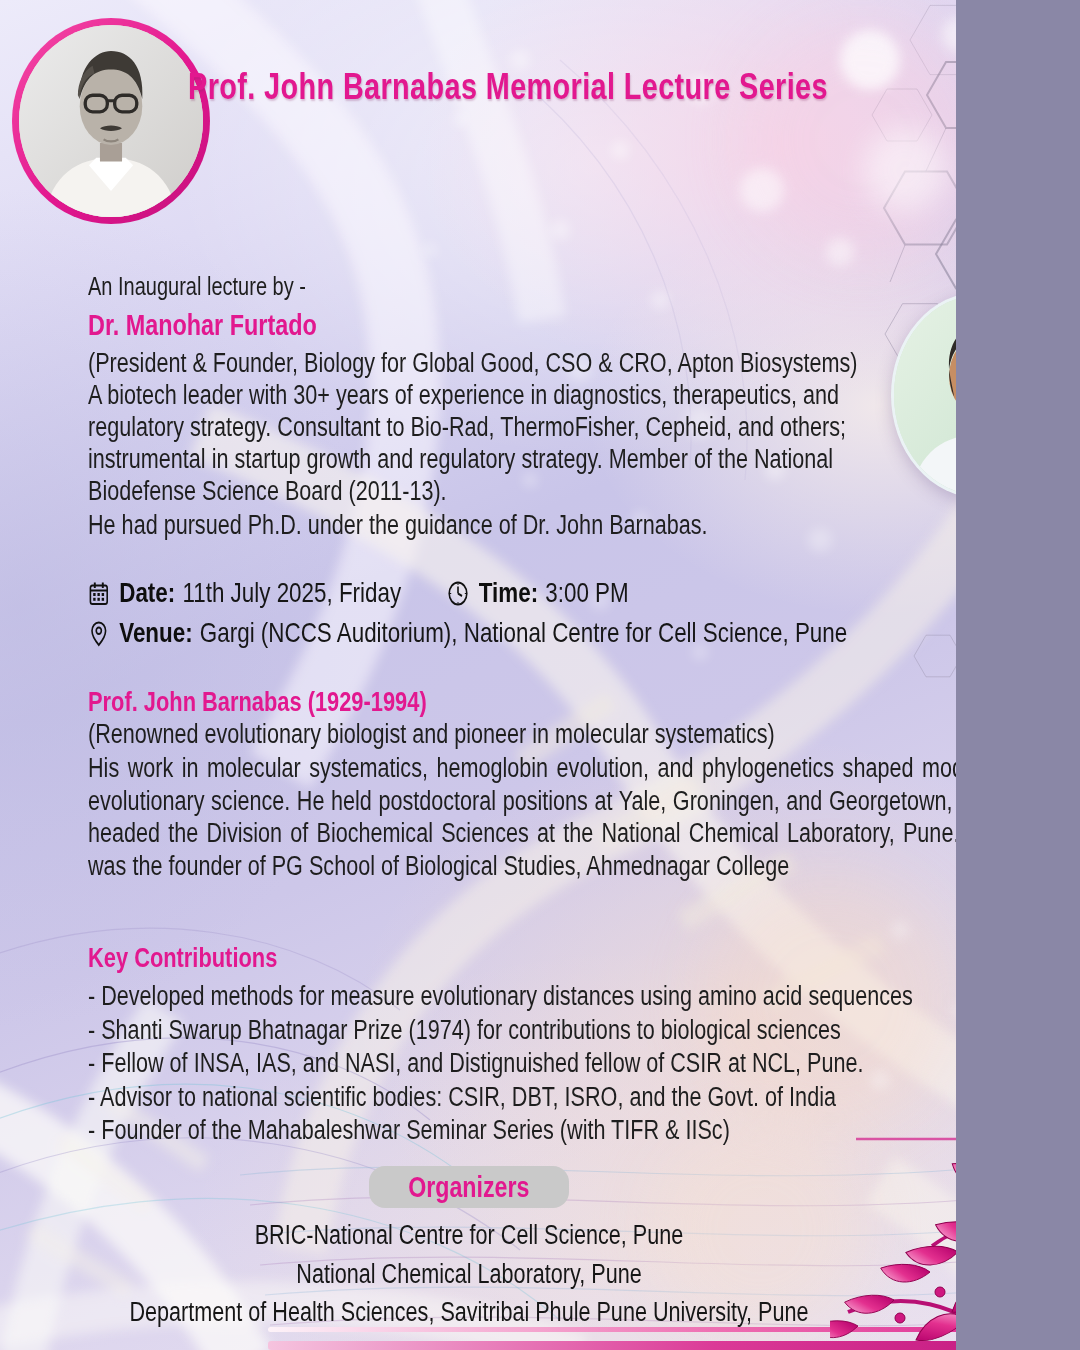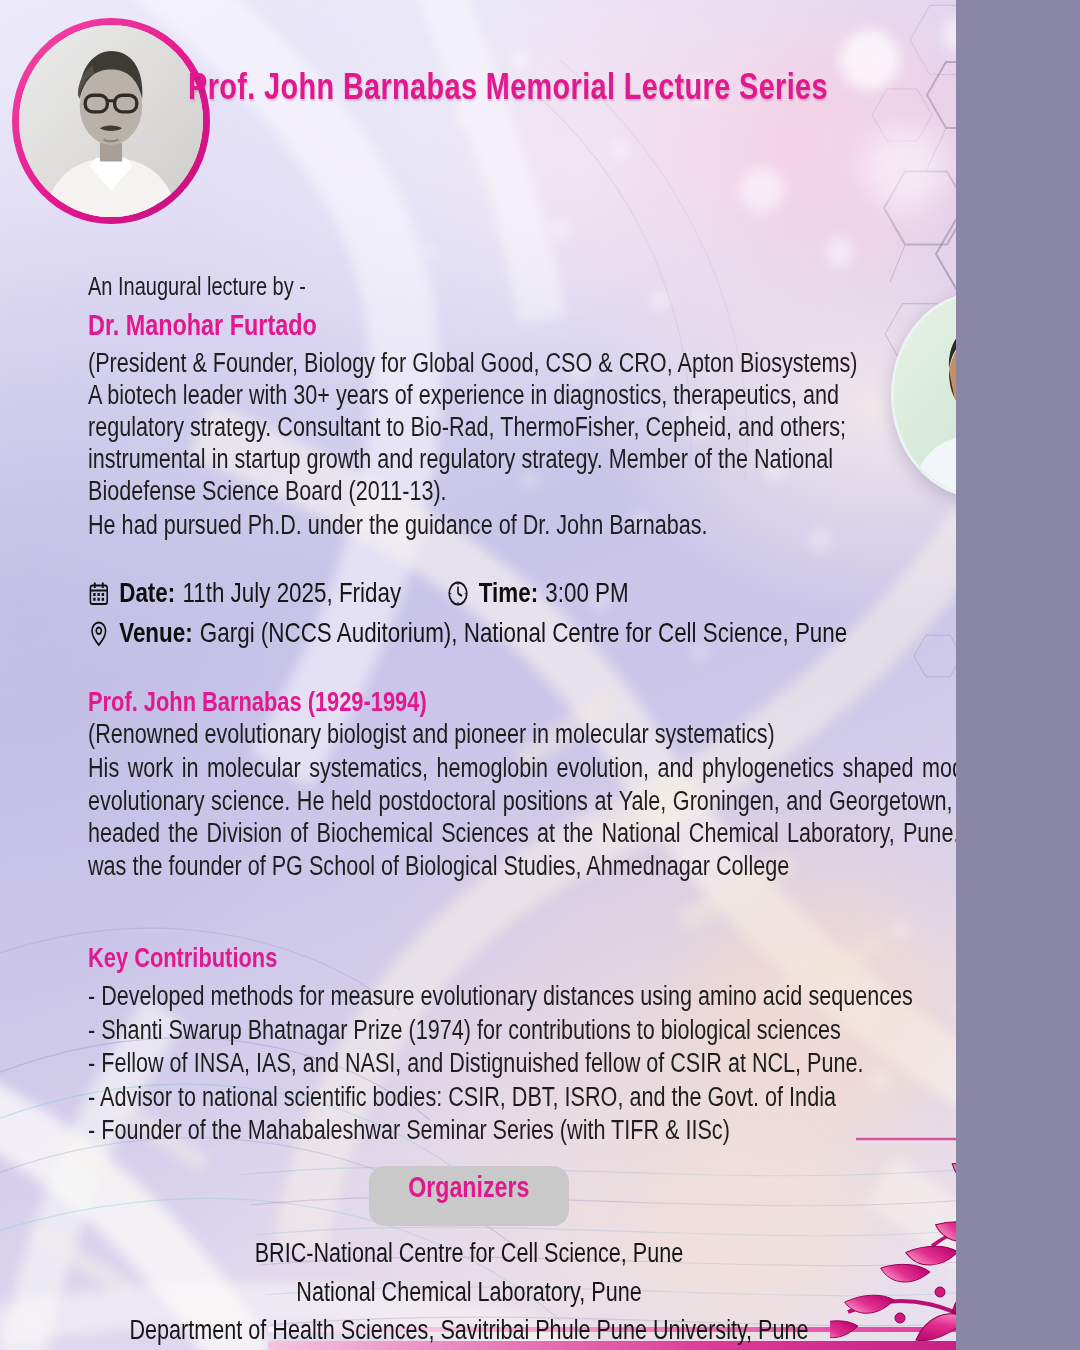--- a/index.html
+++ b/index.html
@@ -24,21 +24,21 @@
   .lecture-title{font-size:45px;font-weight:bold;line-height:55px;color:#1c2f5e;text-align:center;
     transform:scaleX(.67);transform-origin:50% 0;text-shadow:2px 3px 3px rgba(110,100,160,.35);}
   .pink-h{font-weight:bold;color:#e2188f;transform-origin:0 0;}
   .speaker-name{font-size:30px;transform:scaleX(.78);}
   .sub-h{font-size:28px;transform:scaleX(.78);}
   .evt{font-size:28px;line-height:34px;display:flex;align-items:center;transform:scaleX(.8);transform-origin:0 50%;white-space:nowrap;color:#161616;}
   .evt b{font-weight:bold;color:#0e0e0e;margin-right:9px;}
   .evt .icon{width:27px;height:27px;margin-right:12px;flex:0 0 auto;}
   .justify{text-align:justify;}
   .org-line{font-size:27px;line-height:38.5px;color:#161616;}
-  .badge{display:inline-block;background:#c9c9c9;border-radius:16px;padding:5px 24px 22px 24px;}
+  .badge{display:inline-block;background:#c9c9c9;border-radius:16px;padding:5px 24px 4px 24px;}
   .badge span{display:inline-block;font-size:29px;font-weight:bold;color:#e2188f;transform:scaleX(.8);transform-origin:50% 50%;}
   .oval-ring{left:12px;top:18px;width:198px;height:206px;border-radius:50%;padding:7px;
     background:linear-gradient(135deg,#f64ba6 0%,#e2188f 55%,#c40f7c 100%);box-sizing:border-box;}
   .oval-ring .ph{width:100%;height:100%;border-radius:50%;overflow:hidden;background:#e3e1dd;}
   .oval-photo2{left:891px;top:292px;width:172px;height:200px;border-radius:50%;overflow:hidden;
     border:3px solid rgba(238,244,250,.85);box-shadow:0 5px 16px rgba(110,85,140,.3);background:#d5e8d6;}
   .bar{border-radius:3px;}
   svg{display:block;}
 </style>
 </head>

